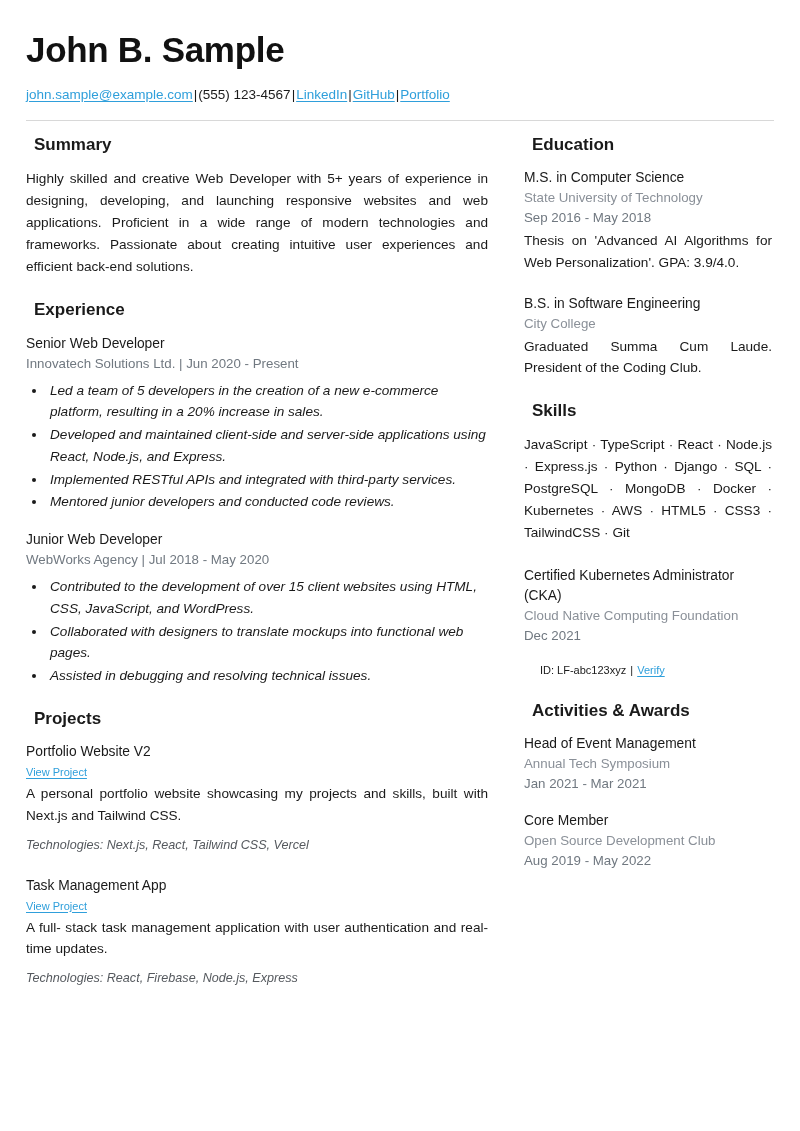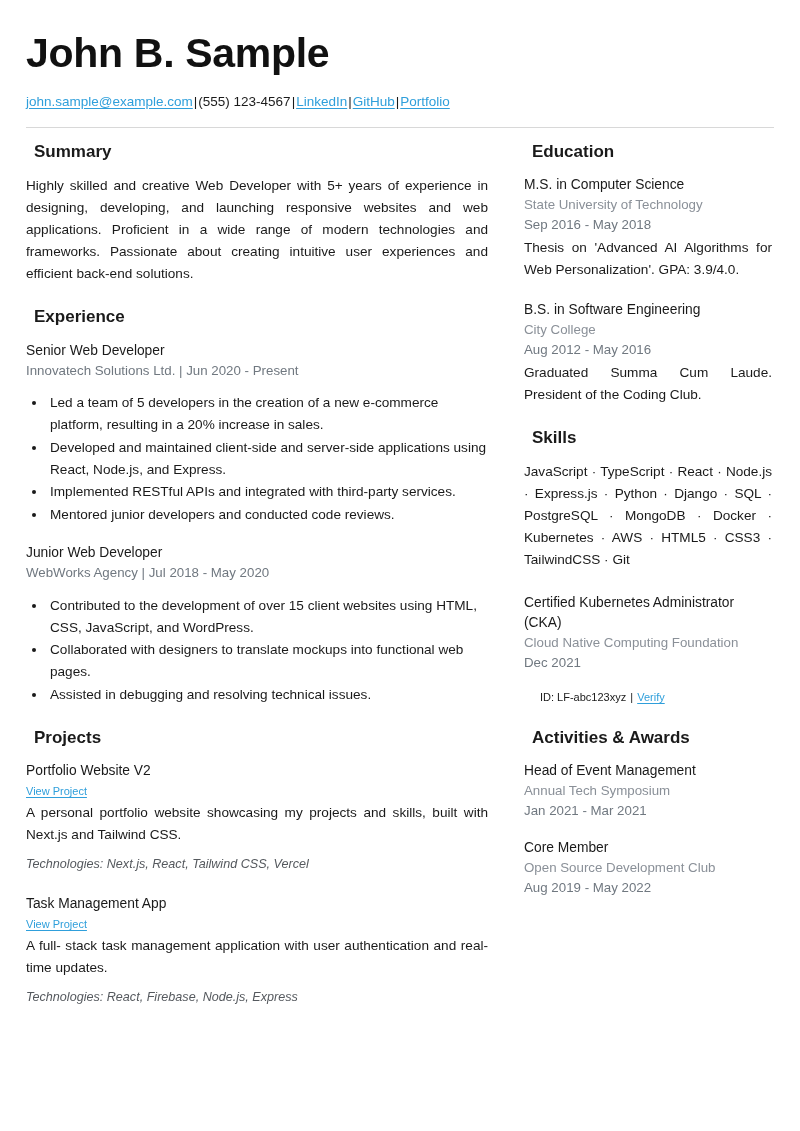--- a/index.html
+++ b/index.html
@@ -18,21 +18,21 @@
   .page {
     width: 800px;
     min-height: 1131px;
     padding: 30px 26px 20px 26px;
     background: #ffffff;
   }
 
   
   .header { padding: 0 0 0 0; }
   .name {
-    font-size: 41px;
+    font-size: 35px;
     font-weight: bold;
     letter-spacing: -0.3px;
     line-height: 1.15;
     margin: 0 0 16px 0;
     color: #111111;
   }
   .contact-line {
     font-size: 13.5px;
     line-height: 1.3;
     color: #1a1a1a;
@@ -111,23 +111,24 @@
     margin: 0;
   }
   .entry-desc {
     font-size: 13.6px;
     line-height: 1.6;
     color: #1a1a1a;
     text-align: justify;
     margin: 2px 0 0 0;
   }
   ul.bullets {
-    margin: 12px 0 0 0;
+    margin: 6px 0 0 0;
     padding-left: 21px;
     list-style-type: disc;
+    font-style: italic;
   }
   ul.bullets li {
     font-size: 13.6px;
     line-height: 1.6;
     color: #1a1a1a;
     margin-bottom: 1px;
     padding-left: 3px;
   }
   .tech {
     font-size: 12.6px;
@@ -230,21 +231,20 @@
         <div class="entry">
           <p class="entry-title">M.S. in Computer Science</p>
           <p class="entry-sub">State University of Technology</p>
           <p class="entry-meta">Sep 2016 - May 2018</p>
           <p class="entry-desc">Thesis on 'Advanced AI Algorithms for Web Personalization'. GPA: 3.9/4.0.</p>
         </div>
 
         <div class="entry" style="margin-top:20px;">
           <p class="entry-title">B.S. in Software Engineering</p>
           <p class="entry-sub">City College</p>
-          <p class="entry-meta">Aug 2012 - May 2016</p>
           <p class="entry-desc">Graduated Summa Cum Laude. President of the Coding Club.</p>
         </div>
       </div>
 
       <div class="block">
         <h2 class="section-title">Skills</h2>
         <p class="skills">JavaScript · TypeScript · React · Node.js · Express.js · Python · Django · SQL · PostgreSQL · MongoDB · Docker · Kubernetes · AWS · HTML5 · CSS3 · TailwindCSS · Git</p>
       </div>
 
       <div class="block">

